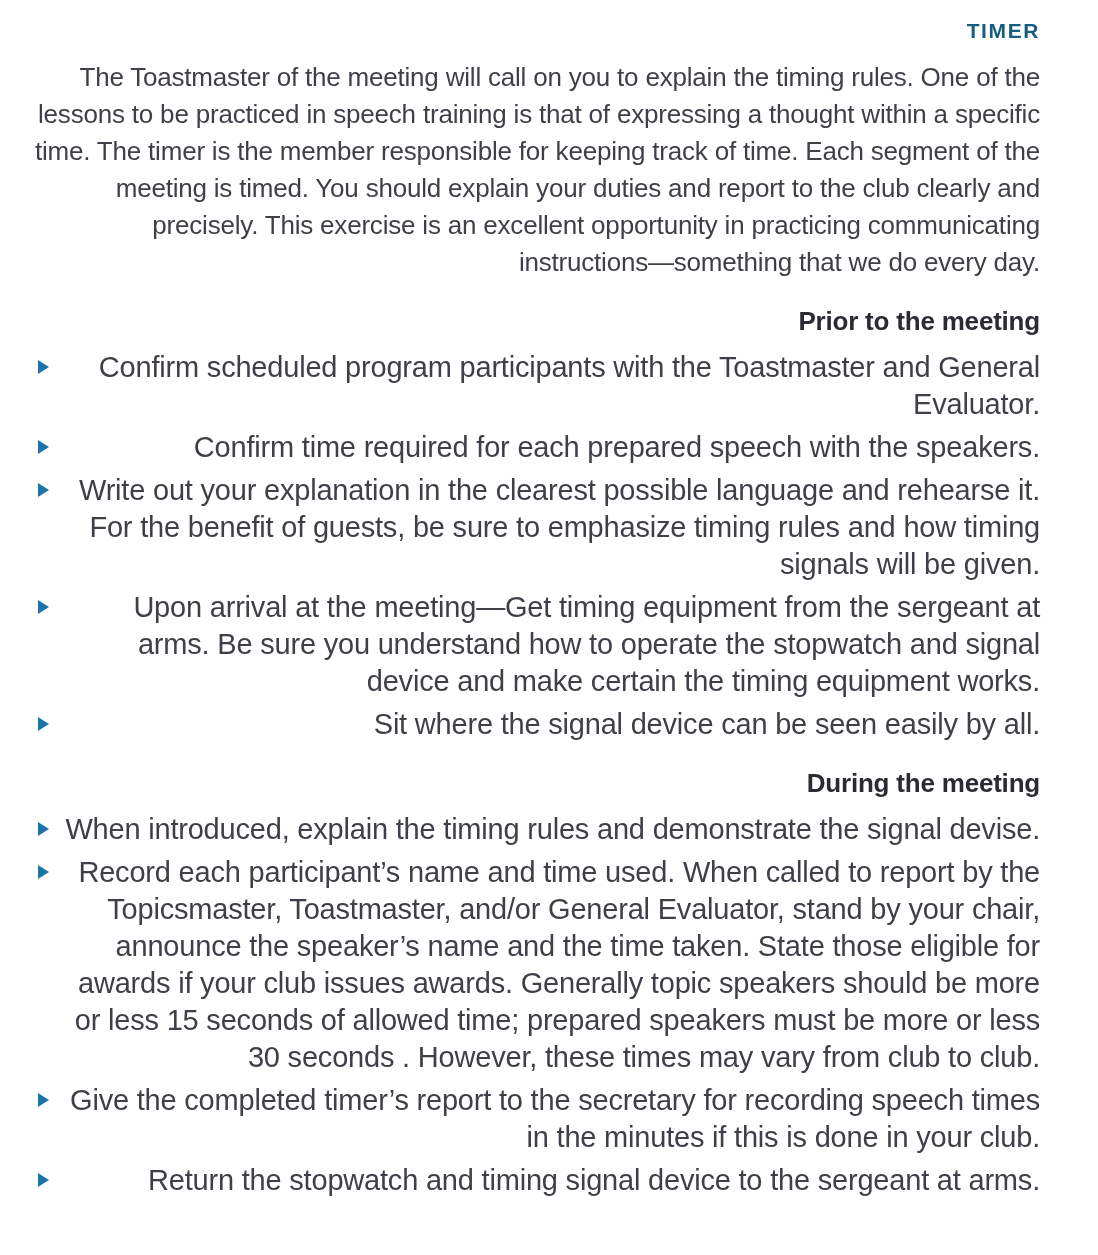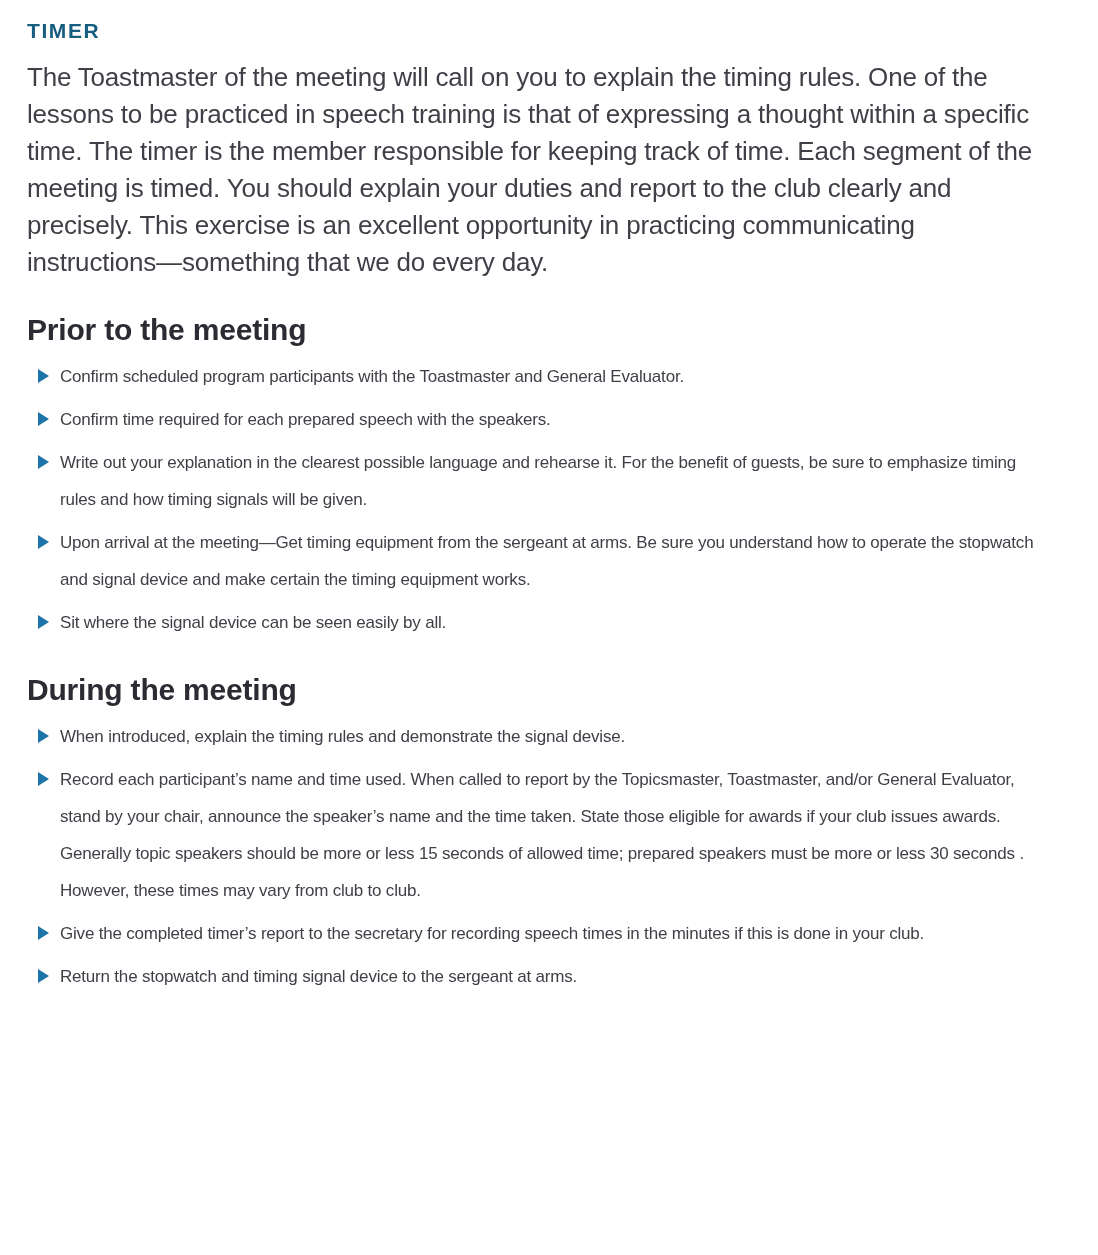--- a/index.html
+++ b/index.html
@@ -9,52 +9,53 @@
   }
   .page {
     width: 1070px;
     min-height: 1255px;
     box-sizing: border-box;
     padding: 12px 30px 4px 27px;
     background: #ffffff;
     font-family: "Liberation Sans", sans-serif;
     color: #3f3f47;
     overflow: hidden;
+    text-align: right;
   }
   .page-title {
     font-size: 21px;
     font-weight: 700;
     letter-spacing: 1.6px;
     color: #175d7f;
     margin: 6px 0 15px 0;
     line-height: 26px;
   }
   .intro {
     font-size: 26px;
     letter-spacing: -0.2px;
     line-height: 37px;
     margin: 0 0 20px 0;
   }
   .section-heading {
-    font-size: 30px;
+    font-size: 26px;
     font-weight: 700;
     color: #2b2b33;
     letter-spacing: -0.2px;
     line-height: 32px;
-    margin: 33px 0 12px 0;
+    margin: 24px 0 12px 0;
   }
   ul.bullet-list {
     list-style: none;
     margin: 0;
     padding: 0;
   }
   ul.bullet-list li {
     display: flex;
     align-items: flex-start;
-    font-size: 17px;
+    font-size: 29px;
     letter-spacing: -0.2px;
     line-height: 37px;
     margin: 0 0 6px 0;
   }
   .tri {
     flex: 0 0 auto;
     width: 0;
     height: 0;
     border-left: 11px solid #1d74a8;
     border-top: 7px solid transparent;

